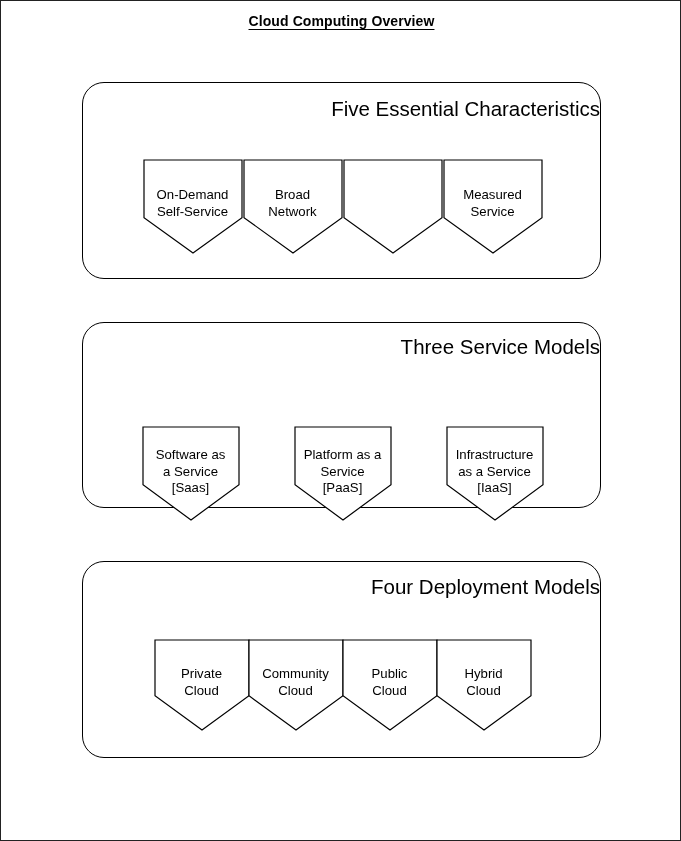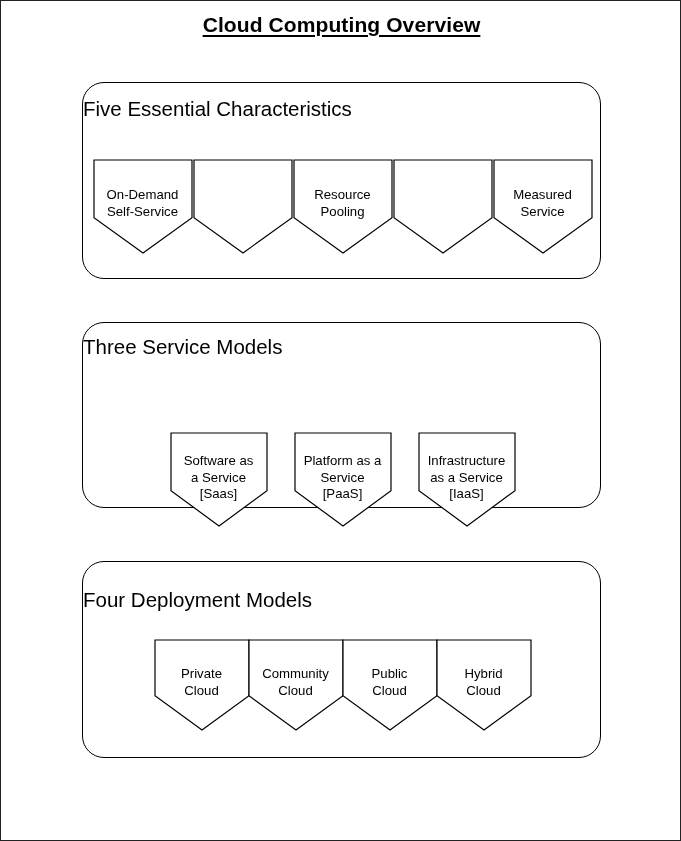--- a/index.html
+++ b/index.html
@@ -19,63 +19,63 @@
     border: 1px solid #222222;
     background: #ffffff;
     overflow: hidden;
   }
   .page-title {
     position: absolute;
     left: 0;
     top: 12px;
     width: 681px;
     text-align: center;
-    font-size: 21px;
+    font-size: 14px;
     font-weight: bold;
     text-decoration: underline;
     text-underline-offset: 3px;
     letter-spacing: 0.1px;
   }
 
   
   .section {
     position: absolute;
     left: 81px;
     width: 519px;
     box-sizing: border-box;
     border: 1.3px solid #000000;
     border-radius: 22px;
     background: #ffffff;
   }
   .section-title {
-    text-align: left;
+    text-align: right;
     font-size: 20.5px;
     font-weight: normal;
     line-height: 1;
   }
 
   #section-characteristics { top: 81px;  height: 197px; }
   #section-characteristics .section-title { margin-top: 16px; }
 
   #section-service        { top: 321px; height: 186px; }
   #section-service .section-title { margin-top: 14px; }
 
   #section-deployment     { top: 560px; height: 197px; }
-  #section-deployment .section-title { margin-top: 28px; }
+  #section-deployment .section-title { margin-top: 15px; }
 
   
   .pent-row {
     position: absolute;
     left: 0;
     width: 519px;
     display: flex;
     justify-content: center;
   }
   #row-characteristics { top: 77px; gap: 2px; }
-  #row-service         { top: 110px; gap: 28px; }
+  #row-service         { top: 104px; gap: 56px; }
   #row-deployment      { top: 78px; }
 
   
   .pent {
     position: relative;
     box-sizing: border-box;
   }
   .pent .pent-shape {
     position: absolute;
     left: 0;
@@ -128,29 +128,24 @@
           <polygon points="0,0 100,0 100,62 50,100 0,62"></polygon>
         </svg>
         <div class="pent-label">On-Demand
 Self-Service</div>
       </div>
 
       <div class="pent">
         <svg class="pent-shape" viewBox="0 0 100 100" preserveAspectRatio="none">
           <polygon points="0,0 100,0 100,62 50,100 0,62"></polygon>
         </svg>
-      </div>
-
-      <div class="pent">
-        <svg class="pent-shape" viewBox="0 0 100 100" preserveAspectRatio="none">
-          <polygon points="0,0 100,0 100,62 50,100 0,62"></polygon>
-        </svg>
-        <div class="pent-label">Resource
-Pooling</div>
-      </div>
+        <div class="pent-label">Broad
+Network</div>
+      </div>
+
 
       <div class="pent">
         <svg class="pent-shape" viewBox="0 0 100 100" preserveAspectRatio="none">
           <polygon points="0,0 100,0 100,62 50,100 0,62"></polygon>
         </svg>
       </div>
 
       <div class="pent">
         <svg class="pent-shape" viewBox="0 0 100 100" preserveAspectRatio="none">
           <polygon points="0,0 100,0 100,62 50,100 0,62"></polygon>

